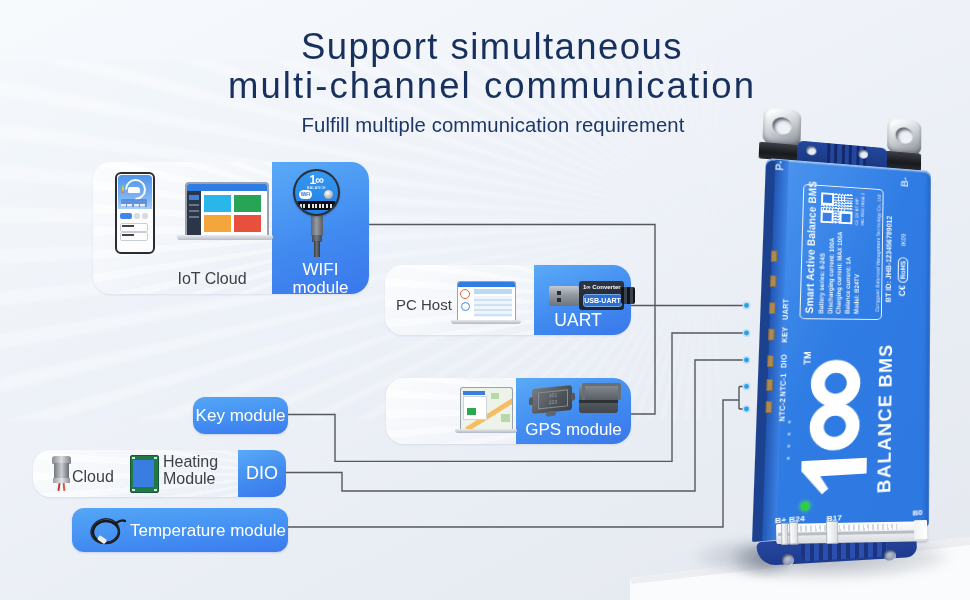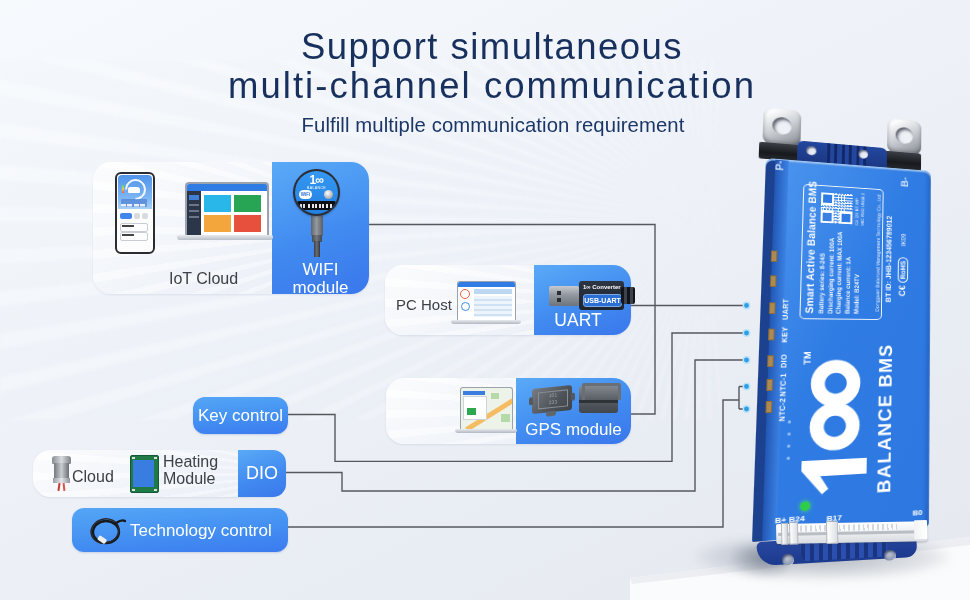--- a/index.html
+++ b/index.html
@@ -52,21 +52,21 @@
 <circle cx="746.5" cy="305.5" r="3.2"></circle>
 <circle cx="746.5" cy="333" r="3.2"></circle>
 <circle cx="746.5" cy="360" r="3.2"></circle>
 <circle cx="746.5" cy="386.5" r="3.2"></circle>
 <circle cx="746.5" cy="409" r="3.2"></circle>
 </g>
 </svg>
 
 <div class="combo" style="left:93px;top:162px;width:276px;height:132px;">
   <div class="blue" style="width:97px;"></div>
-  <div class="cap" style="position:absolute;left:76px;top:105px;width:110px;text-align:left;">IoT Cloud</div>
+  <div class="cap" style="position:absolute;left:64px;top:105px;width:110px;text-align:center;">IoT Cloud</div>
   <div class="wt" style="position:absolute;right:0;top:99px;width:97px;text-align:center;font-size:17px;line-height:18px;">WIFI<br>module</div>
 
   <div style="position:absolute;left:22px;top:10px;width:36px;height:78px;background:#fdfdfd;border:2px solid #2a2c31;border-radius:6px;">
     <div style="position:absolute;left:1px;top:1px;right:1px;height:34px;background:linear-gradient(180deg,#5093ea,#7fb7f4 70%,#a8d0f8);border-radius:4px 4px 0 0;">
       <div style="position:absolute;left:7px;top:4px;width:17px;height:17px;border-radius:50%;border:2.5px solid rgba(255,255,255,.92);border-bottom-color:transparent;transform:rotate(45deg);"></div>
       <div style="position:absolute;left:10px;top:12px;width:12px;height:6px;background:#fff;border-radius:2px 3px 1px 1px;"></div>
       <div style="position:absolute;left:4px;top:10px;width:2px;height:8px;background:linear-gradient(180deg,#3de06a,#f2c84b,#e85c48);"></div>
       <div style="position:absolute;left:3px;top:24px;width:26px;height:8px;background:rgba(60,110,200,.55);border-radius:1px;
         background-image:repeating-linear-gradient(90deg,rgba(255,255,255,.85) 0 5px,transparent 5px 6.5px);background-size:100% 2.5px;background-repeat:no-repeat;background-position:0 5px;"></div>
     </div>
@@ -155,21 +155,21 @@
     <div style="position:absolute;right:-3px;top:8px;width:4px;height:8px;background:#54595f;border-radius:2px;"></div>
     <div style="position:absolute;left:14px;bottom:-4px;width:10px;height:5px;background:#61666c;border-radius:2px;"></div>
   </div>
   <div style="position:absolute;left:193px;top:8px;width:39px;height:27px;background:linear-gradient(180deg,#83888f,#565b62 55%,#42474e);border-radius:3px;">
     <div style="position:absolute;left:3px;top:-3px;width:33px;height:14px;border:3.5px solid #6a6f76;border-bottom:none;border-radius:3px 3px 0 0;"></div>
     <div style="position:absolute;left:0;top:14px;width:39px;height:3px;background:#2e3338;"></div>
   </div>
 </div>
 
 <div class="bluebox" style="left:193px;top:397px;width:95px;height:37px;">
-  <div style="position:absolute;left:0;top:9px;width:100%;text-align:center;font-size:17px;">Key control</div>
+  <div style="position:absolute;left:0;top:9px;width:100%;text-align:center;font-size:17px;">Key module</div>
 </div>
 
 <div class="combo" style="left:33px;top:450px;width:253px;height:47px;">
   <div class="blue" style="width:48px;border-radius:0 13px 13px 0;"></div>
   <div class="cap" style="position:absolute;left:39px;top:15px;">Cloud</div>
   <div class="cap" style="position:absolute;left:130px;top:3px;font-size:16px;line-height:17px;">Heating<br>Module</div>
   <div class="wt" style="position:absolute;right:0;top:13px;width:48px;text-align:center;font-size:18px;">DIO</div>
 
   <div style="position:absolute;left:19px;top:6px;width:19px;height:8px;background:linear-gradient(90deg,#888d94,#d8dbde 50%,#7e838a);border-radius:3px 3px 1px 1px;"></div>
   <div style="position:absolute;left:21px;top:13px;width:15px;height:16px;background:linear-gradient(90deg,#74797f,#c9ccd0 50%,#6a6f75);"></div>
@@ -180,21 +180,21 @@
   <div style="position:absolute;left:97px;top:5px;width:27px;height:36px;background:#1f7a48;border-radius:2px;border:1px solid #15593a;">
     <div style="position:absolute;left:2px;top:4px;width:21px;height:27px;background:#3a7de0;"></div>
     <div style="position:absolute;left:1px;top:1px;width:3px;height:2px;background:#d8e2d0;"></div>
     <div style="position:absolute;right:1px;top:1px;width:3px;height:2px;background:#d8e2d0;"></div>
     <div style="position:absolute;left:1px;bottom:1px;width:3px;height:2px;background:#d8e2d0;"></div>
     <div style="position:absolute;right:1px;bottom:1px;width:3px;height:2px;background:#d8e2d0;"></div>
   </div>
 </div>
 
 <div class="bluebox" style="left:72px;top:508px;width:216px;height:44px;">
-  <div style="position:absolute;left:58px;top:13px;font-size:17px;">Technology control</div>
+  <div style="position:absolute;left:58px;top:13px;font-size:17px;">Temperature module</div>
   <svg width="40" height="36" viewBox="0 0 40 36" style="left:14px;top:5px;">
     <ellipse cx="20" cy="19" rx="13" ry="11" fill="none" stroke="#17191c" stroke-width="2.4"></ellipse>
     <ellipse cx="19" cy="18" rx="14" ry="12" fill="none" stroke="#26282c" stroke-width="1.6" transform="rotate(-15 19 18)"></ellipse>
     <path d="M30 10 Q36 6 39 8" fill="none" stroke="#17191c" stroke-width="2.4" stroke-linecap="round"></path>
     <rect x="12" y="24" width="9" height="5" rx="1.5" fill="#eceef0" transform="rotate(35 16 26)"></rect>
   </svg>
 </div>
 
 <svg width="970" height="600" viewBox="0 0 970 600" style="pointer-events:none;">
 <polygon points="630,578 970,537 970,600 630,600" fill="#fafbfc"></polygon>

